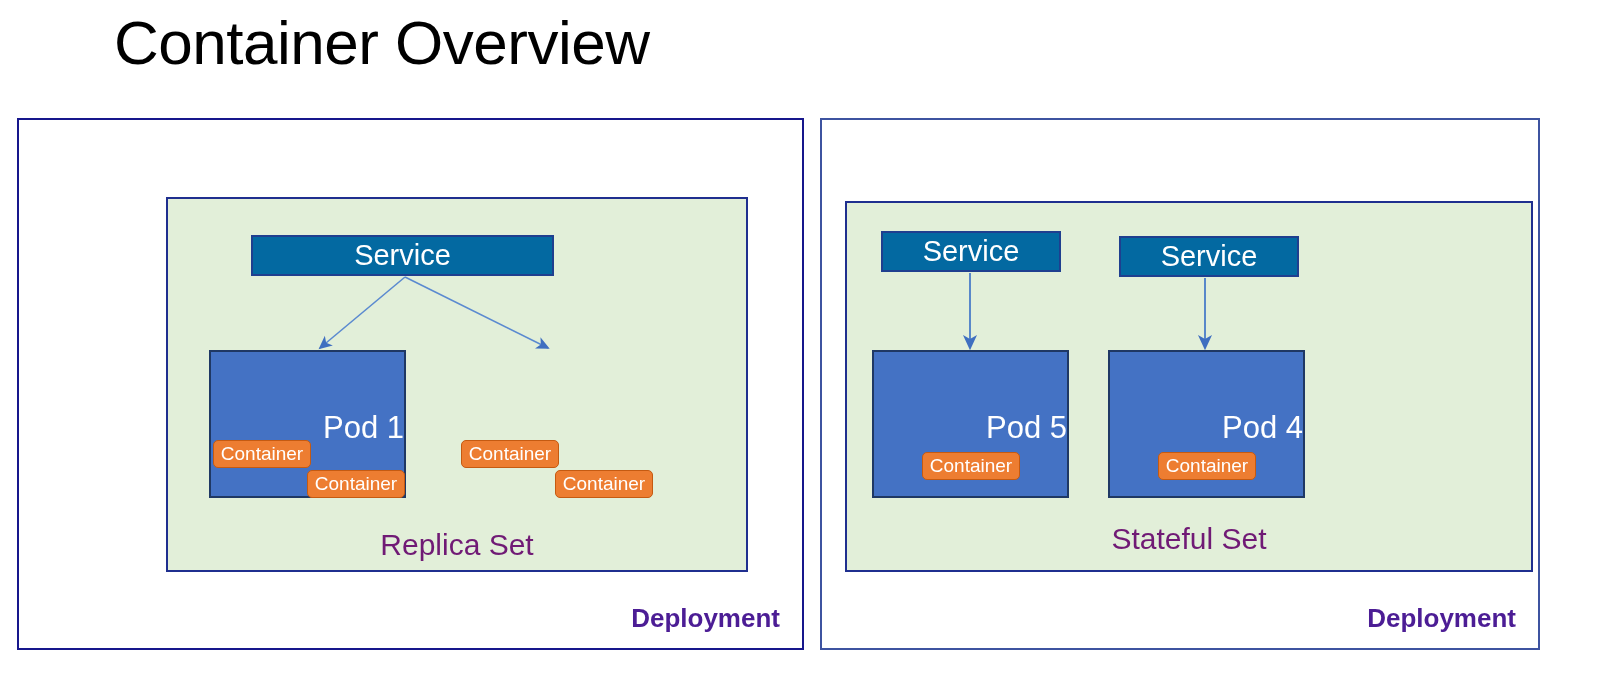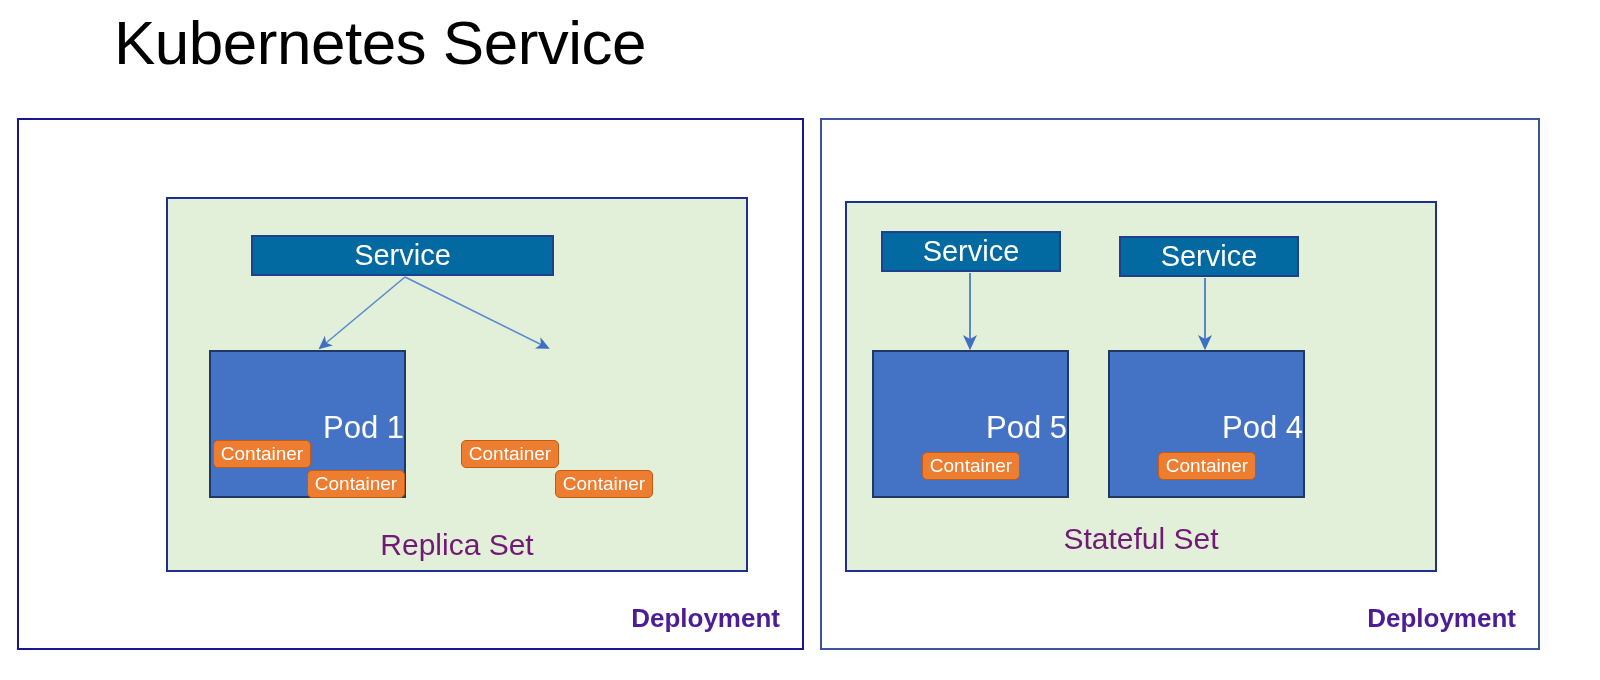--- a/index.html
+++ b/index.html
@@ -53,21 +53,21 @@
   }
 
   
   .set-panel {
     position: absolute;
     background: #e2efd9;
     box-sizing: border-box;
     border: 2px solid #1f2f8f;
   }
   .set-panel.replica  { left: 166px; top: 197px; width: 582px; height: 375px; }
-  .set-panel.stateful { left: 845px; top: 201px; width: 592px; height: 371px; }
+  .set-panel.stateful { left: 845px; top: 201px; width: 688px; height: 371px; }
 
   .set-label {
     position: absolute;
     width: 100%;
     text-align: center;
     font-size: 30px;
     color: #701a75;
     white-space: nowrap;
   }
   .set-panel.replica  .set-label { bottom: 8px;  left: 0; }
@@ -146,21 +146,21 @@
     width: 1600px;
     height: 680px;
     pointer-events: none;
   }
 </style>
 </head>
 <body>
 
 <div id="canvas">
 
-  <div class="page-title">Kubernetes Service</div>
+  <div class="page-title">Container Overview</div>
 
   <div class="deployment-panel left">
 
     <div class="deployment-label">Deployment</div>
   </div>
 
   <div class="set-panel replica">
 
     <div class="set-label">Replica Set</div>
   </div>

